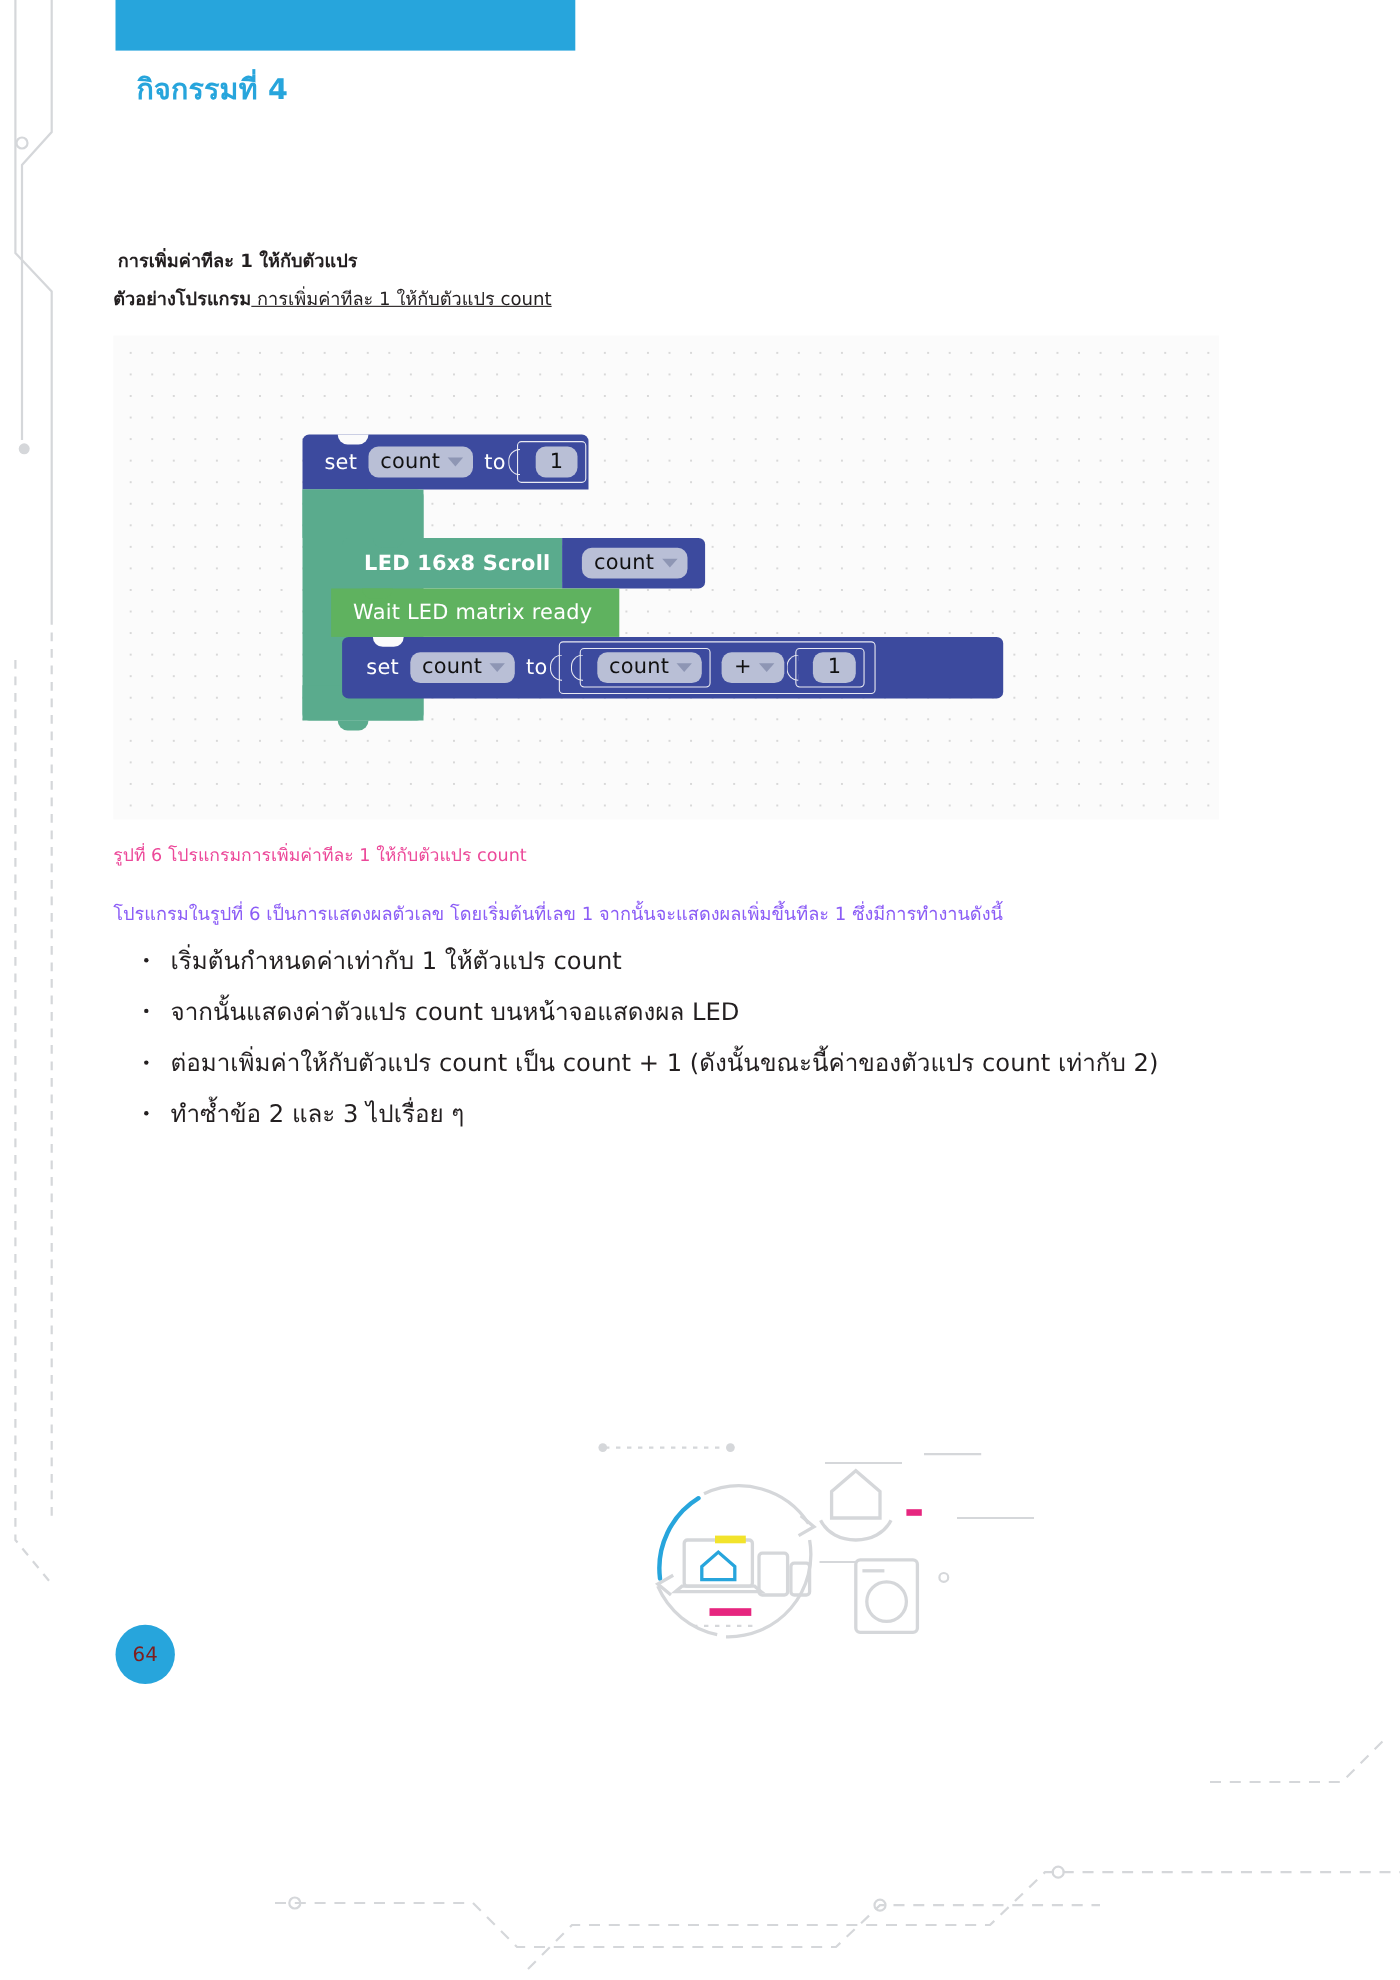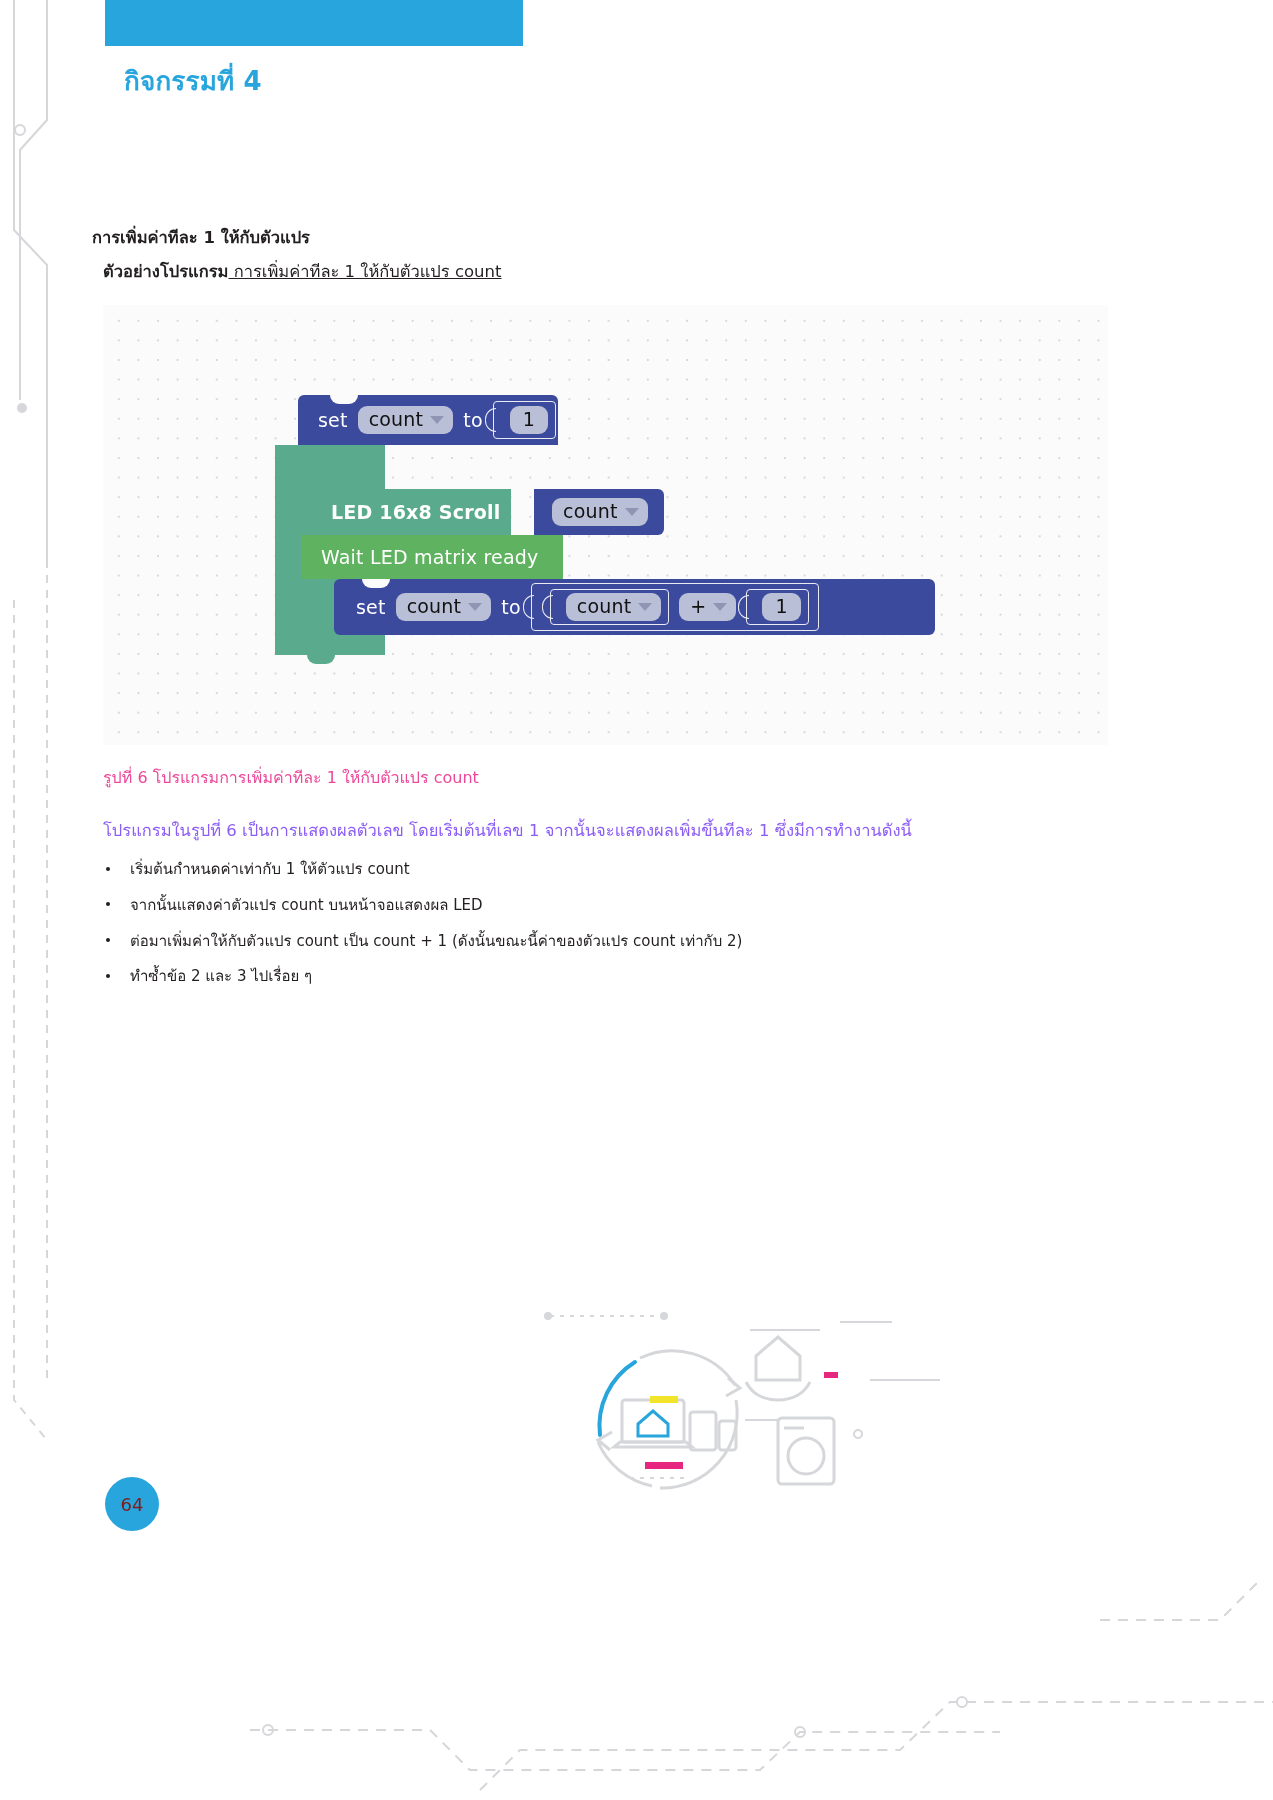--- a/index.html
+++ b/index.html
@@ -20,21 +20,21 @@
     background:#27a5dc;
   }
   .activity-title{
     position:absolute;left:103px;top:60px;
     font-family:"DejaVu Sans","Liberation Sans",sans-serif;
     font-size:26px;font-weight:bold;color:#27a5dc;letter-spacing:.2px;margin-left:21px;
   }
 
   
   .sec-head{
-    position:absolute;left:92px;top:224px;
+    position:absolute;left:107px;top:224px;
     font-size:16.5px;font-weight:bold;color:#231f20;
   }
   .sec-sub{
     position:absolute;left:103px;top:258px;
     font-size:16.5px;color:#231f20;
   }
   .sec-sub b{font-weight:bold;}
   .sec-sub span{font-weight:normal;text-decoration:underline;}
 
   
@@ -43,21 +43,21 @@
     background-color:#fbfbfb;
     background-image:radial-gradient(#d8d8d8 1px, transparent 1.1px);
     background-size:19.6px 19.6px;
     background-position:6px 6px;
   }
   .blocks{position:absolute;left:0;top:0;width:1005px;height:440px;}
 
   
   .blk{position:absolute;box-sizing:border-box;color:#ffffff;
        font-size:19px;letter-spacing:.2px;display:flex;align-items:center;}
-  .blue{background:#3c4a9e;margin-left:23px;}
+  .blue{background:#3c4a9e;}
   .green-dark{background:#5aab8d;font-weight:bold;}
   .green-light{background:#5fb25f;}
 
   .notch-top{position:absolute;width:28px;height:9px;background:#fbfbfb;
              border-radius:0 0 14px 14px;top:0;}
   .notch-bot{position:absolute;width:28px;height:9px;border-radius:0 0 14px 14px;}
 
   
   .chip{
     background:#b9bfd6;color:#111;border-radius:9px;
@@ -81,22 +81,22 @@
 
   
   .fig-caption{
     position:absolute;left:103px;top:765px;font-size:16px;color:#ec4899;
   }
   .para{
     position:absolute;left:103px;top:818px;width:1000px;
     font-size:16.5px;line-height:1.55;color:#8b5cf6;
   }
   .bullets{
-    position:absolute;left:90px;top:858px;width:1000px;
-    font-size:15px;line-height:1.52;color:#231f20;
+    position:absolute;left:115px;top:858px;width:1000px;
+    font-size:22px;line-height:1.52;color:#231f20;
     margin:0;padding:0;list-style:none;
   }
   .bullets li{position:relative;padding-left:40px;margin:0 0 13px 0;}
   .bullets li .dot{
     position:absolute;left:16px;top:.58em;width:4px;height:4px;border-radius:50%;
     background:#231f20;
   }
 
   
   .pagenum{

